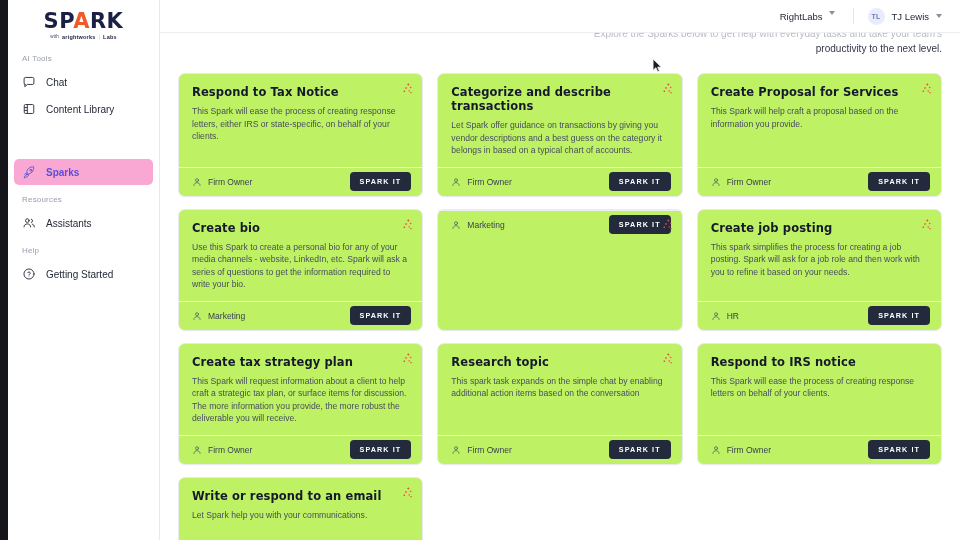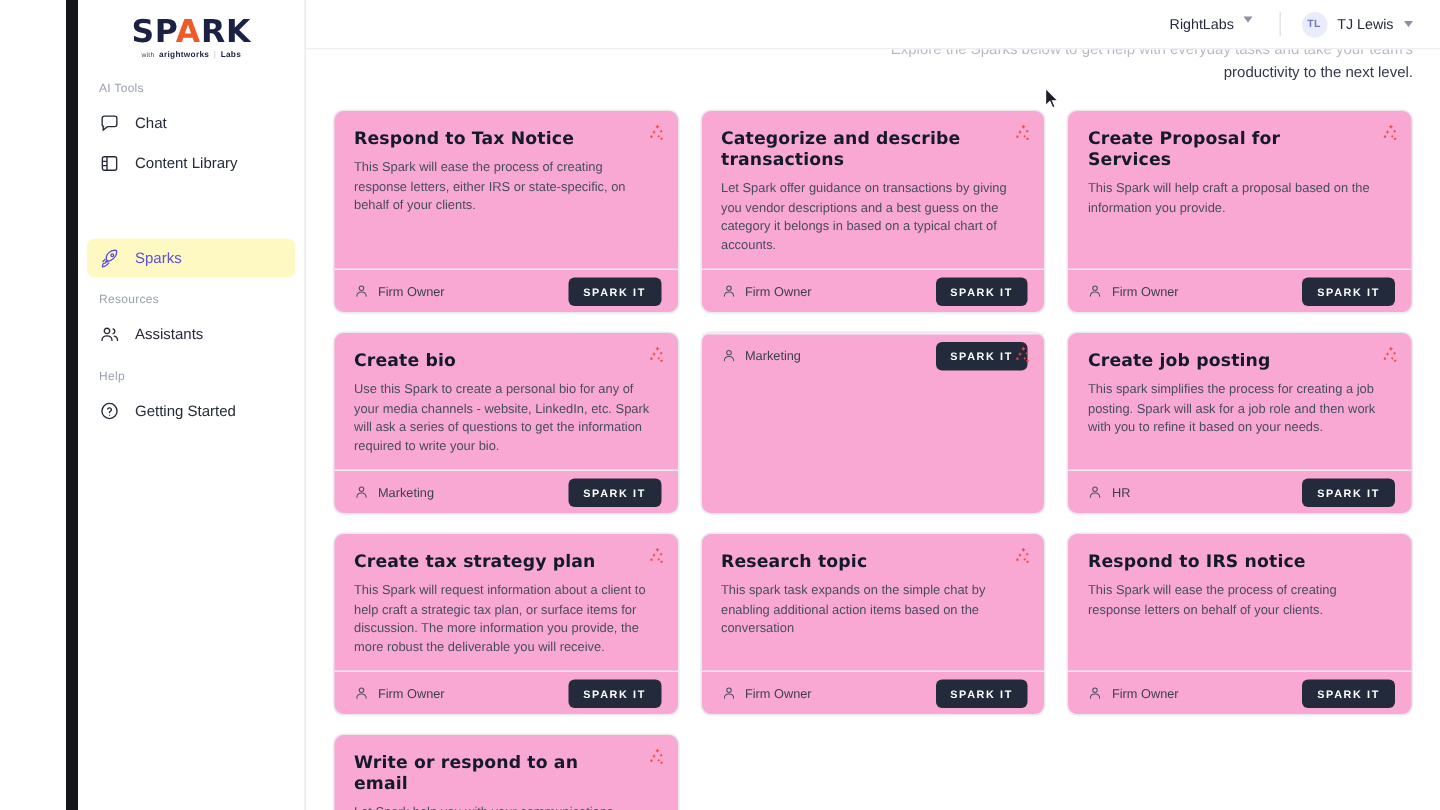--- a/index.html
+++ b/index.html
@@ -7,21 +7,20 @@
     width: 960px; height: 540px;
     overflow: hidden;
     font-family: "Liberation Sans", sans-serif;
     background: #ffffff;
   }
   #app {
     position: relative;
     width: 960px; height: 540px;
     display: flex;
     background: #ffffff;
-    padding-left: 44px;
   }
   
   .left-rail {
     width: 8px; height: 540px;
     background: #15161c;
     flex: 0 0 8px;
   }
   
   .sidebar {
     width: 152px; flex: 0 0 152px;
@@ -68,23 +67,23 @@
     gap: 10px;
     height: 26px;
     margin: 1px 6px;
     padding: 0 8px;
     border-radius: 5px;
     cursor: pointer;
     color: #252a38;
     font-size: 10px;
   }
   .nav-item.active {
-    background: #fef9c3;
+    background: #f9a8d4;
     color: #5b4fd6;
-    font-weight: normal;
+    font-weight: bold;
     margin-top: 37px;
   }
   .nav-item .ico {
     width: 14px; height: 14px;
     display: flex; align-items: center; justify-content: center;
     flex: 0 0 14px;
   }
   .nav-item .ico svg { display:block; }
   
   .main {
@@ -156,21 +155,21 @@
   .intro-line2 {
     font-size: 10px; color: #33384a; line-height: 15px;
   }
   .card-grid {
     display: grid;
     grid-template-columns: repeat(3, 1fr);
     gap: 12px 14px;
     padding-bottom: 20px;
   }
   .card {
-    background: #f9a8d4;
+    background: #bef264;
     border: 1px solid #e9eaee;
     border-radius: 7px;
     display: flex; flex-direction: column;
     min-height: 98px;
     position: relative;
     box-shadow: 0 1px 1px rgba(20,22,40,0.02);
   }
   .card-body {
     padding: 11px 13px 10px 13px;
     flex: 1 1 auto;

